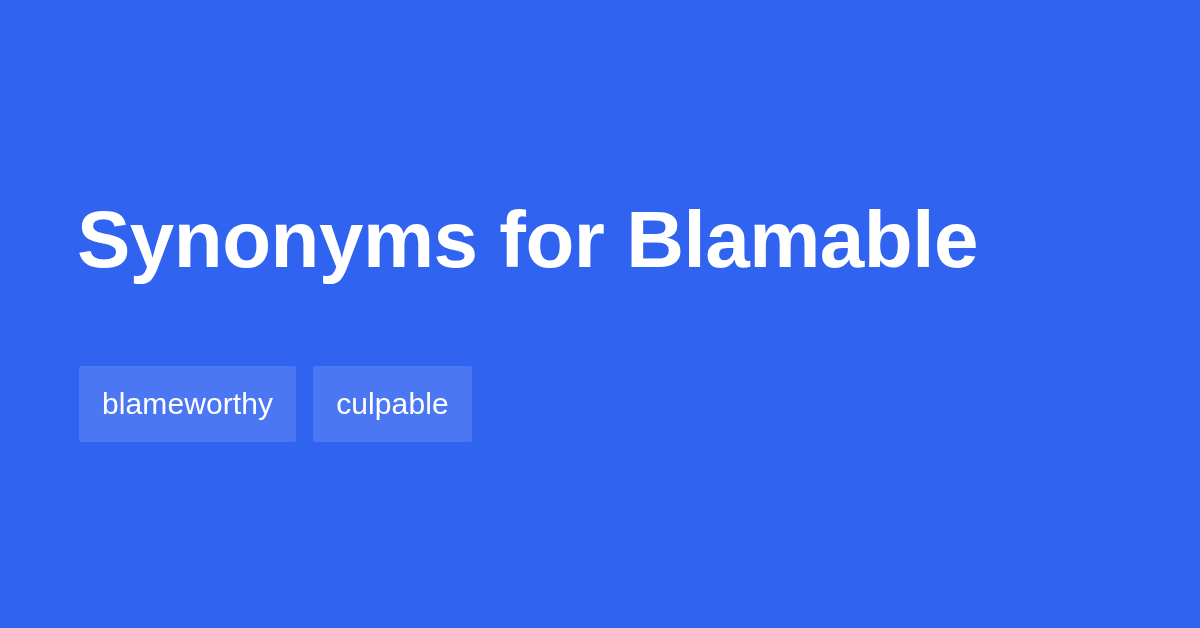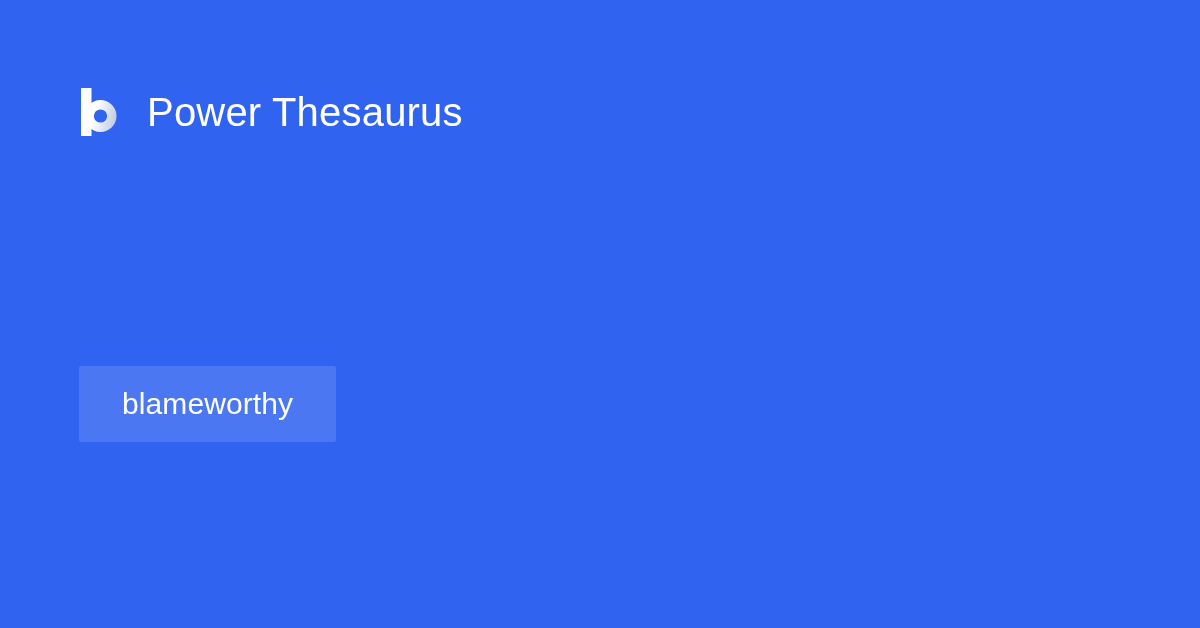--- a/index.html
+++ b/index.html
@@ -71,60 +71,41 @@
     left: 79px;
     top: 366px;
     width: 1050px;
     display: flex;
     flex-wrap: wrap;
     gap: 19px 17px;
   }
 
   .chip {
     height: 76px;
-    padding: 0 43px;
+    padding: 0 23px;
     display: flex;
     align-items: center;
     justify-content: center;
     background: #4b78f2;
     color: #ffffff;
     font-size: 30px;
     font-weight: 400;
     line-height: 1;
     letter-spacing: 0.1px;
     white-space: nowrap;
     border-radius: 2px;
     cursor: pointer;
   }
 </style>
 </head>
 <body>
 
 <div class="card">
 
-  <div class="brand">
-    <svg class="brand-mark" viewBox="0 0 40 52" aria-hidden="true">
-      <defs>
-        <linearGradient id="markGrad" x1="0" y1="0" x2="1" y2="0.35">
-          <stop offset="0%" stop-color="#ffffff"></stop>
-          <stop offset="52%" stop-color="#ffffff"></stop>
-          <stop offset="100%" stop-color="#c3cfe4"></stop>
-        </linearGradient>
-        <mask id="ringMask">
-          <rect x="0" y="0" width="40" height="52" fill="#000"></rect>
-          <circle cx="21.5" cy="30" r="16" fill="#fff"></circle>
-          <circle cx="21.5" cy="30" r="6.6" fill="#000"></circle>
-        </mask>
-      </defs>
 
-      <rect x="2" y="2" width="10.5" height="48" fill="#ffffff"></rect>
-
-      <rect x="0" y="0" width="40" height="52" fill="url(#markGrad)" mask="url(#ringMask)"></rect>
-    </svg>
-    <div class="brand-name">power thesaurus</div>
-  </div>
-
+  <h1 class="page-title">Synonyms for Blamable</h1>
 
   <div class="chip-area">
     <div class="chip">blameworthy</div>
+    <div class="chip">culpable</div>
   </div>
 
 </div>
 
 </body></html>

